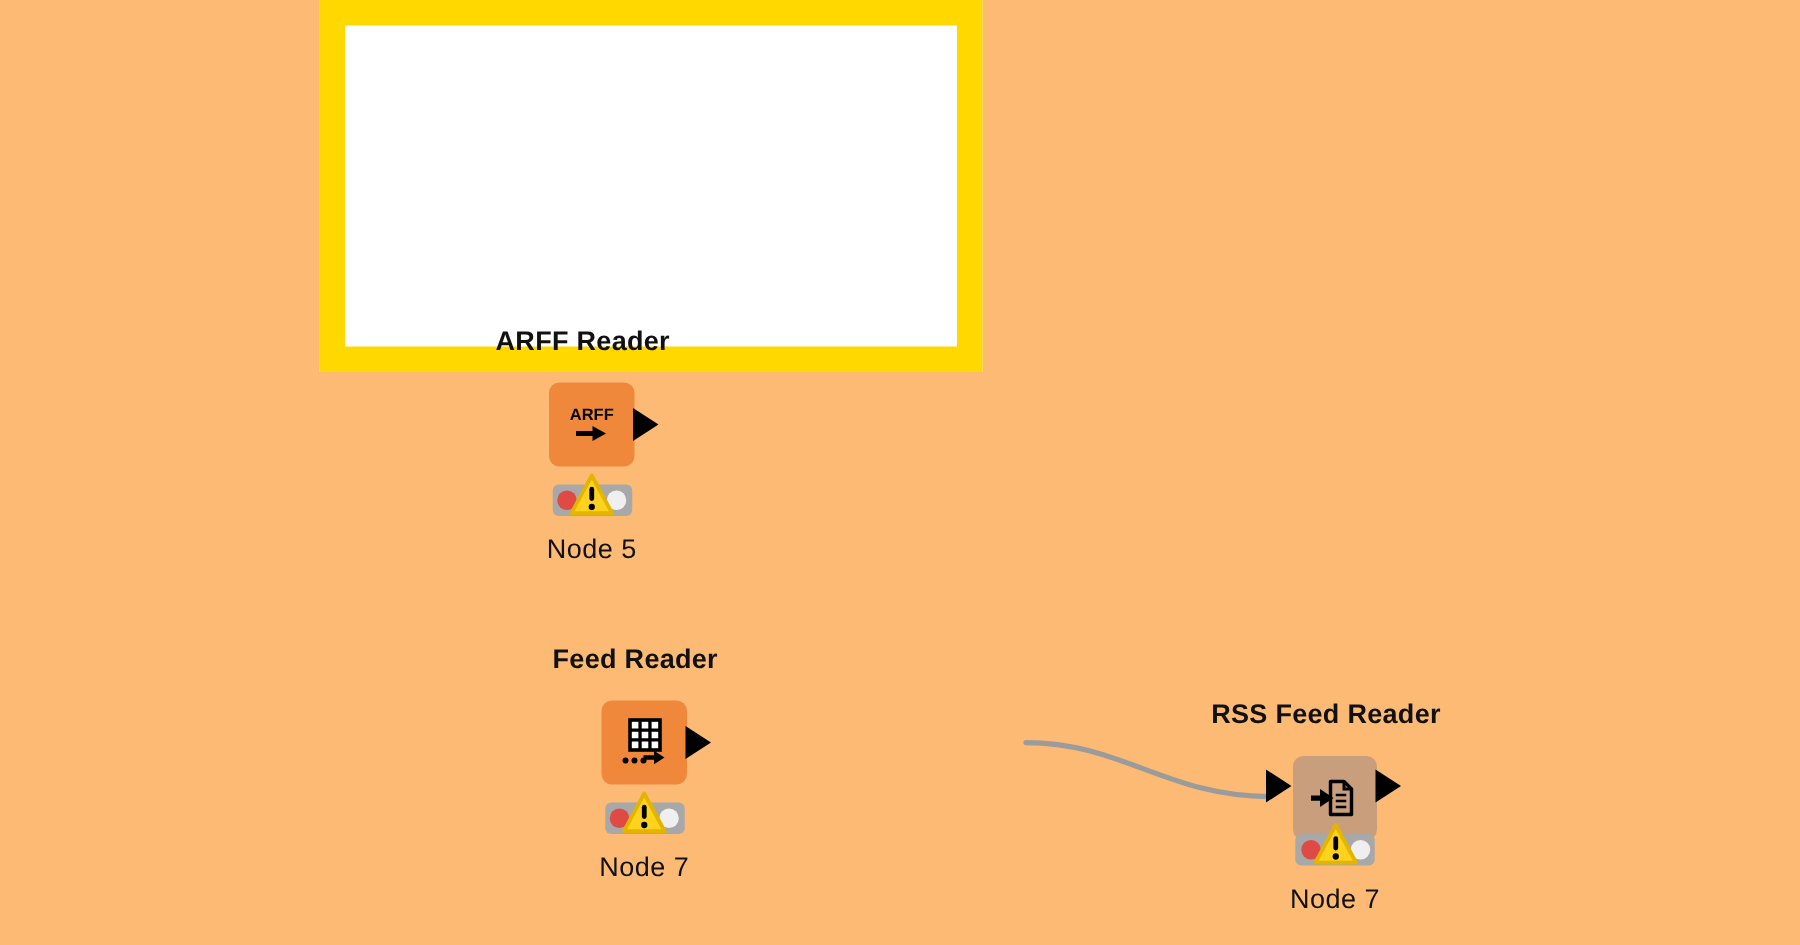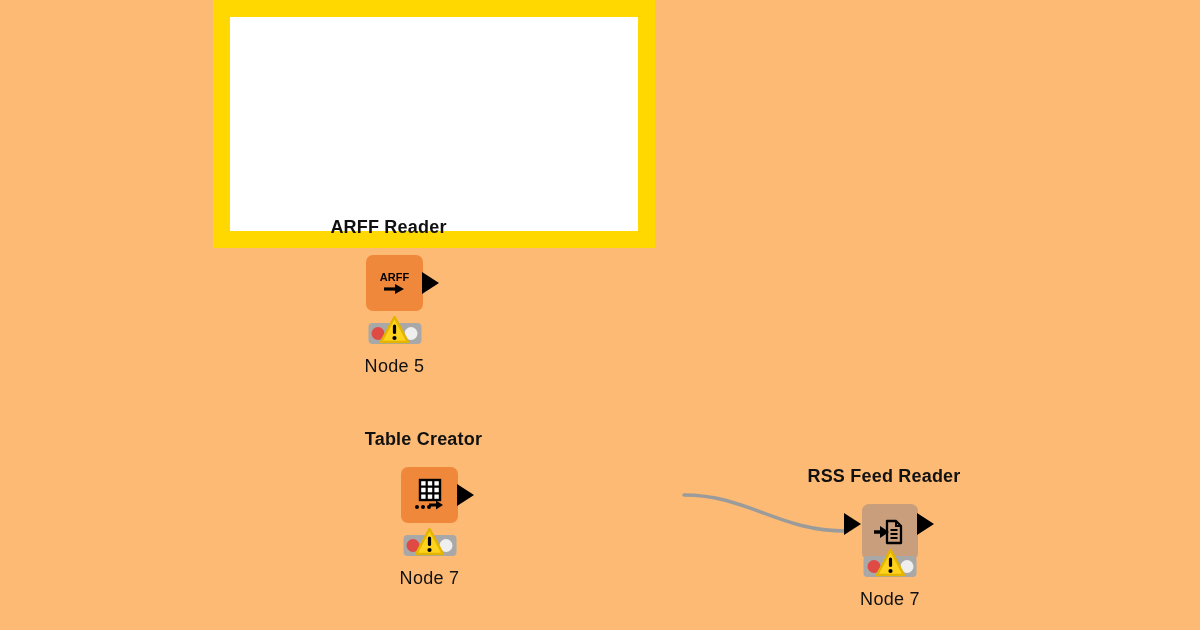--- a/index.html
+++ b/index.html
@@ -126,21 +126,21 @@
       <svg class="warn-icon" viewBox="0 0 31 32">
         <polygon points="15.5,3 29,28 2,28" fill="#FFD21E" stroke="#E3B400" stroke-width="2.5" stroke-linejoin="round"></polygon>
         <rect x="13.9" y="10.5" width="3.2" height="9.5" rx="1.6" fill="#000"></rect>
         <circle cx="15.5" cy="24" r="2.1" fill="#000"></circle>
       </svg>
     </div>
     <div class="node-label">Node 5</div>
   </div>
 
   <div class="node" style="left:401px; top:467px; width:57px; height:56px;">
-    <div class="node-title">Table Creator</div>
+    <div class="node-title">Feed Reader</div>
     <div class="node-body" style="background:#F0883C;">
       <svg width="38" height="38" viewBox="0 0 38 38">
         <rect x="9" y="4" width="20" height="20" fill="#fff" stroke="#000" stroke-width="2.4"></rect>
         <path d="M15.7 4 V24 M22.3 4 V24 M9 10.7 H29 M9 17.3 H29" stroke="#000" stroke-width="2.2"></path>
         <path d="M18 29 H27" stroke="#000" stroke-width="3"></path>
         <path d="M25 24.5 L32 29 L25 33.5 Z" fill="#000"></path>
         <circle cx="6" cy="31" r="2" fill="#000"></circle>
         <circle cx="12" cy="31" r="2" fill="#000"></circle>
         <circle cx="18" cy="31" r="2" fill="#000"></circle>
       </svg>

